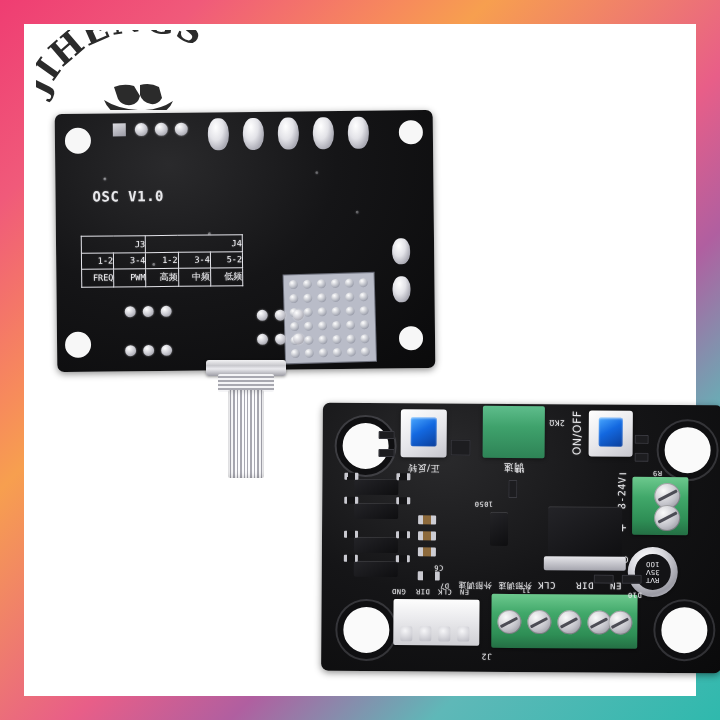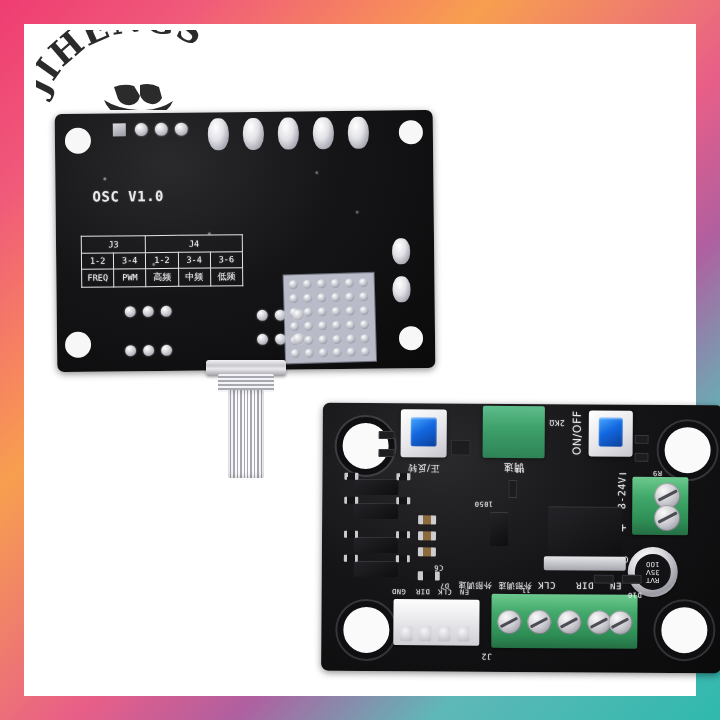--- a/index.html
+++ b/index.html
@@ -97,21 +97,21 @@
   }
   #jtable table{
     width:162px;height:52px;border-collapse:collapse;
     table-layout:fixed;
   }
   #jtable td{
     border:1.4px solid #e4e4ea;
     color:#f2f2f6;
     font-family:"DejaVu Sans Mono", monospace;
     font-size:8.5px;
-    text-align:center;vertical-align:middle;
+    text-align:right;vertical-align:middle;
     padding:0;line-height:1;
     text-shadow:0 0 2px rgba(255,255,255,.4);
   }
   #jtable td.cn{font-family:"DejaVu Sans", sans-serif;font-size:9px;}
   
   #pot-top{position:absolute;left:176px;top:336px;width:92px;height:122px;}
   .pot-nut{
     position:absolute;border-radius:3px;
     background:linear-gradient(180deg,#f2f2f4 0%,#c8c8cd 35%,#eaeaee 55%,#9d9da5 100%);
     box-shadow:0 1px 3px rgba(0,0,0,.35);
@@ -298,21 +298,21 @@
         <tbody>
             <tr>
           <td colspan="2">J3</td>
           <td colspan="3">J4</td>
         </tr>
         <tr>
           <td>1-2</td>
           <td>3-4</td>
           <td>1-2</td>
           <td>3-4</td>
-          <td>3-6</td>
+          <td>5-2</td>
         </tr>
         <tr>
           <td>FREQ</td>
           <td>PWM</td>
           <td class="cn">高频</td>
           <td class="cn">中频</td>
           <td class="cn">低频</td>
         </tr>
       </tbody>
         </table>

